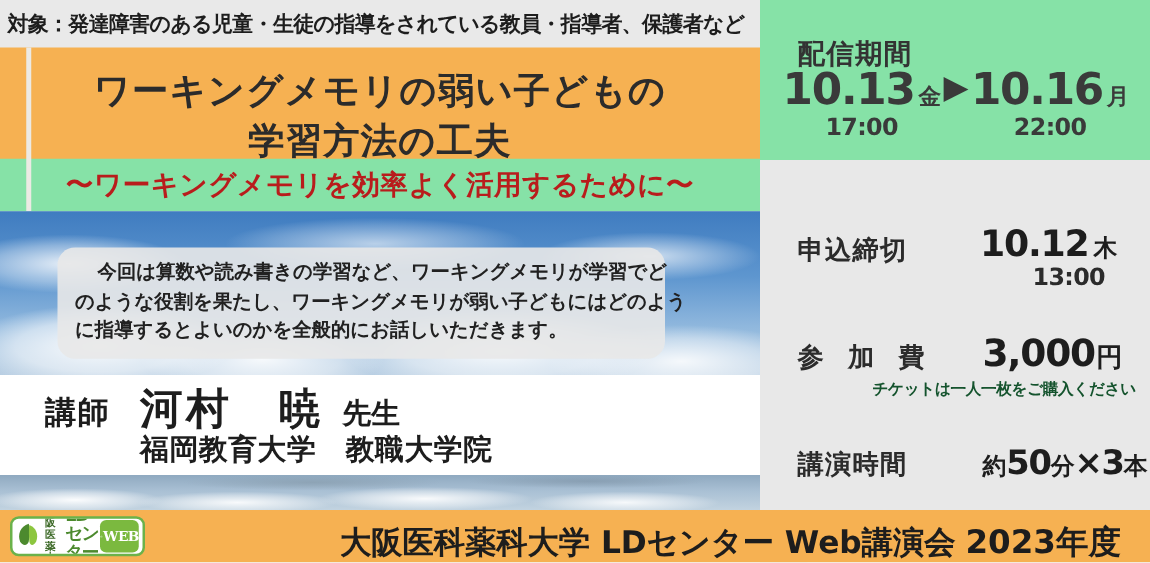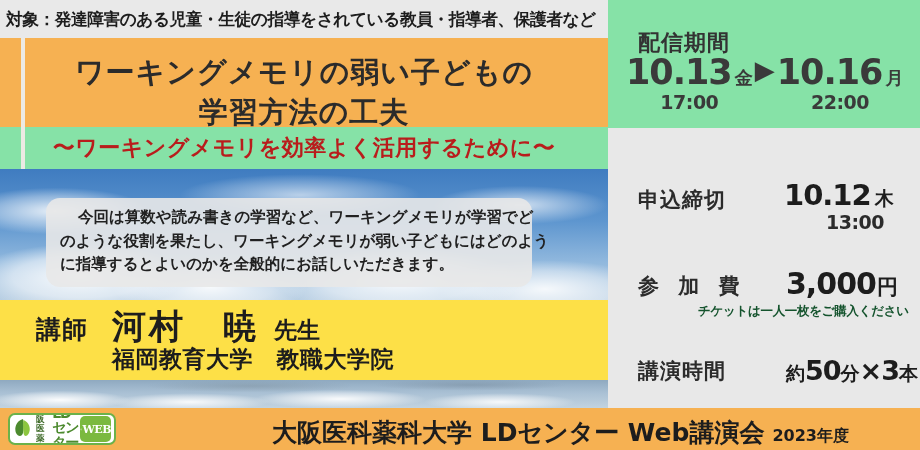--- a/index.html
+++ b/index.html
@@ -134,21 +134,21 @@
     white-space: nowrap;
   }
   .desc-line.first { text-indent: 18px; }
 
   
   #lecturer-block {
     position: absolute;
     left: 0; top: 300px;
     width: 608px;
     height: 80px;
-    background: #fde047;
+    background: #ffffff;
   }
   #lecturer-row {
     position: absolute;
     left: 36px; top: 4px;
     display: flex;
     align-items: baseline;
   }
   #lecturer-label {
     font-weight: bold;
     font-size: 25px;
@@ -307,21 +307,21 @@
   #bottom-title {
     position: absolute;
     left: 272px; top: 8px;
     font-weight: bold;
     font-size: 25px;
     color: #1d1d1d;
     letter-spacing: 0px;
     white-space: nowrap;
   }
   #bottom-title .year {
-    font-size: 16px;
+    font-size: 26px;
     margin-left: 8px;
   }
 
   
   #ld-logo {
     position: absolute;
     left: 8px; top: 413px;
     width: 108px;
     height: 32px;
     background: #ffffff;

